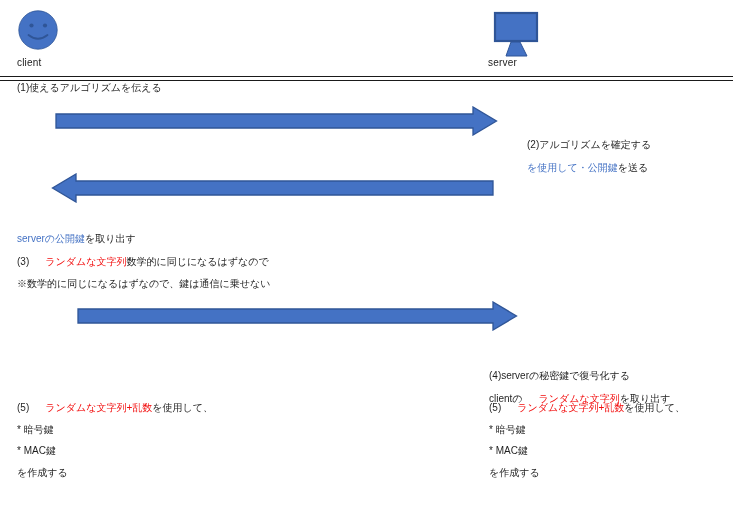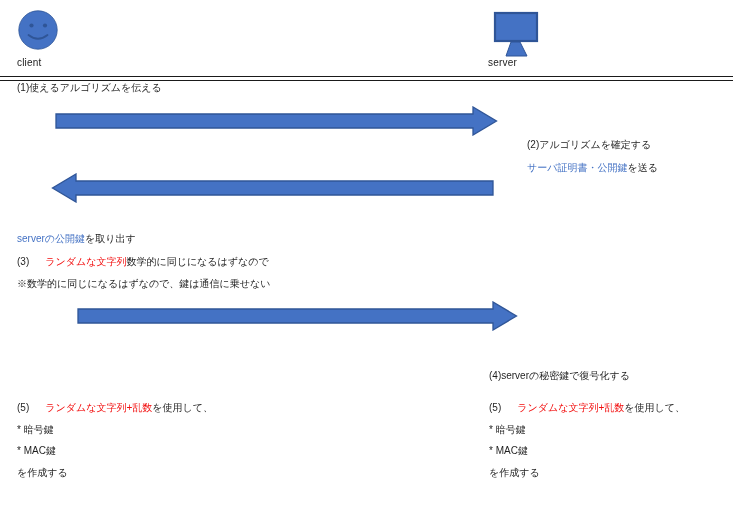--- a/index.html
+++ b/index.html
@@ -70,21 +70,21 @@
   <div class="tblock line" id="t-step1">(1)使えるアルゴリズムを伝える</div>
 
   <div class="icon-wrap" id="arrow-1">
     <svg width="443" height="30" viewBox="0 0 443 30" aria-hidden="true">
       <polygon class="arrow-poly" points="1,8 418,8 418,1 441.5,15 418,29 418,22 1,22"></polygon>
     </svg>
   </div>
 
   <div class="tblock" id="block-step2">
     <div class="line">(2)アルゴリズムを確定する</div>
-    <div class="line"><span class="blue">サーバ証明書・公開鍵</span><span>を送る</span></div>
+    <div class="line"><span class="blue">を使用して・公開鍵</span><span>を送る</span></div>
   </div>
 
   <div class="icon-wrap" id="arrow-2">
     <svg width="443" height="30" viewBox="0 0 443 30" aria-hidden="true">
       <polygon class="arrow-poly" points="442,8 25,8 25,1 1.5,15 25,29 25,22 442,22"></polygon>
     </svg>
   </div>
 
   <div class="tblock line" id="t-extract"><span class="blue">serverの公開鍵</span><span>を取り出す</span></div>
 
@@ -94,20 +94,21 @@
   </div>
 
   <div class="icon-wrap" id="arrow-3">
     <svg width="441" height="30" viewBox="0 0 441 30" aria-hidden="true">
       <polygon class="arrow-poly" points="1,8 416,8 416,1 439.5,15 416,29 416,22 1,22"></polygon>
     </svg>
   </div>
 
   <div class="tblock" id="block-step4">
     <div class="line">(4)serverの秘密鍵で復号化する</div>
+    <div class="line"><span>clientの</span><span class="red">ランダムな文字列</span><span>を取り出す</span></div>
   </div>
 
   <div class="tblock" id="block-step5-l">
     <div class="line"><span>(5)</span><span class="red">ランダムな文字列+乱数</span><span>を使用して、</span></div>
     <div class="line">* 暗号鍵</div>
     <div class="line">* MAC鍵</div>
     <div class="line">を作成する</div>
   </div>
 
   <div class="tblock" id="block-step5-r">

